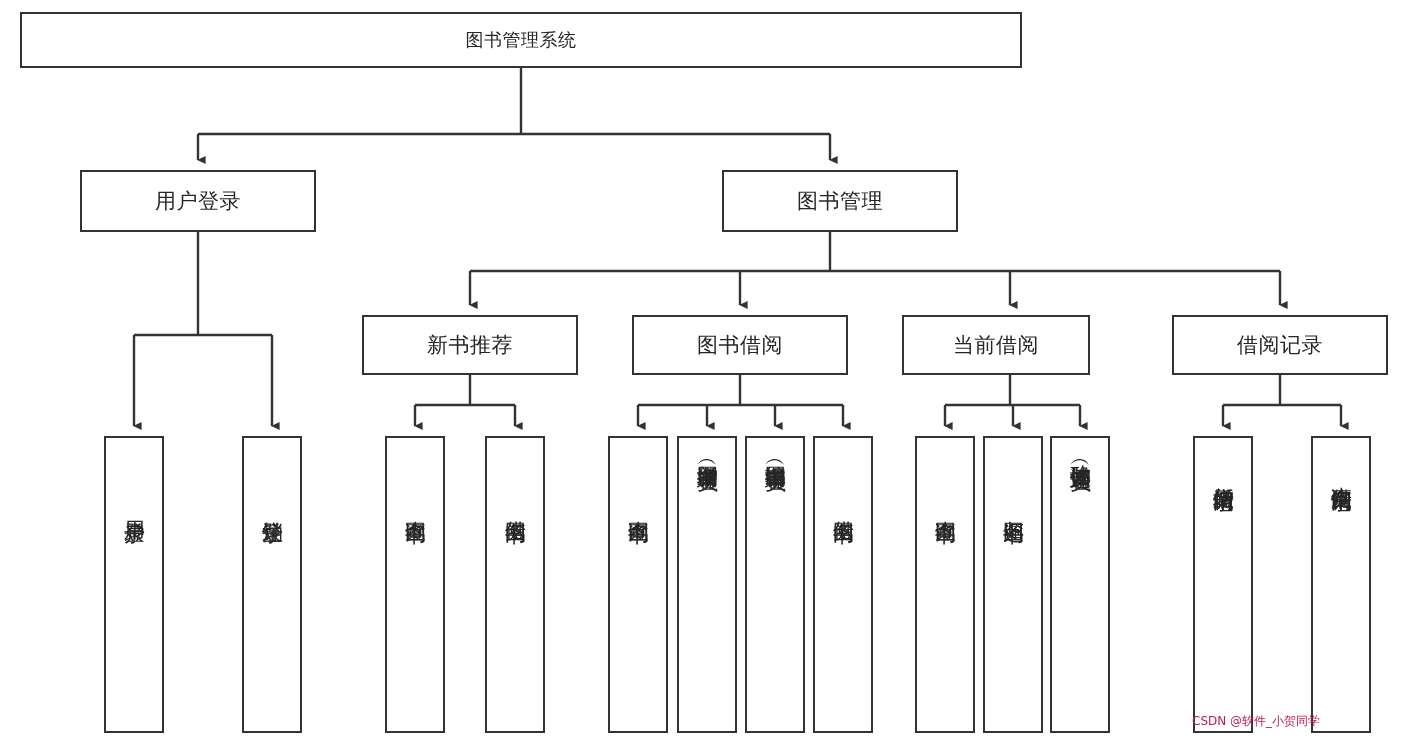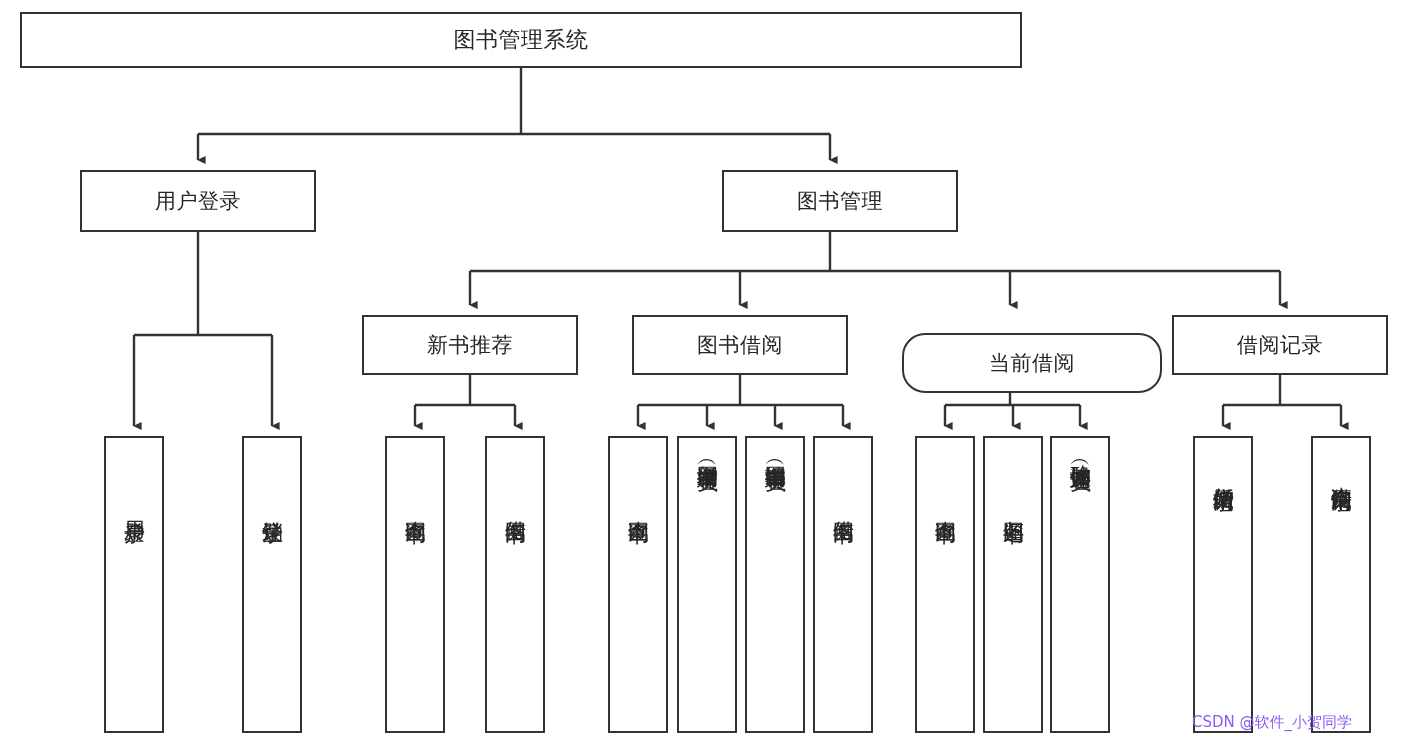--- a/index.html
+++ b/index.html
@@ -50,27 +50,27 @@
     padding-top: 12px;
   }
   .node.vert .node-label {
     writing-mode: vertical-rl;
     text-orientation: upright;
     font-size: 21px;
     letter-spacing: 1px;
     line-height: 1.0;
     text-align: left;
   }
-  .node.lvl1 .node-label { font-size: 22px; }
+  .node.lvl1 .node-label { font-size: 18px; }
   .watermark {
     position: absolute;
     left: 1192px;
     top: 713px;
-    font-size: 15px;
-    color: #8b5cf6;
+    font-size: 12px;
+    color: #be185d;
     z-index: 5;
     white-space: pre;
     font-family: "DejaVu Sans", "Liberation Sans", sans-serif;
   }
 </style>
 </head>
 <body>
 
 <div id="diagram-root">
 
@@ -135,21 +135,21 @@
   <div class="node horiz" style="left:712px;top:170px;width:236px;height:62px;margin-left:10px;">
     <span class="node-label">图书管理</span>
   </div>
 
   <div class="node horiz" style="left:362px;top:315px;width:216px;height:60px;">
     <span class="node-label">新书推荐</span>
   </div>
   <div class="node horiz" style="left:632px;top:315px;width:216px;height:60px;align-items:center;">
     <span class="node-label">图书借阅</span>
   </div>
-  <div class="node horiz" style="left:902px;top:333px;width:260px;height:60px;border-radius:23px;">
+  <div class="node horiz" style="left:902px;top:315px;width:188px;height:60px;">
     <span class="node-label">当前借阅</span>
   </div>
   <div class="node horiz" style="left:1172px;top:315px;width:216px;height:60px;justify-content:center;">
     <span class="node-label">借阅记录</span>
   </div>
 
   <div class="node vert" style="left:104px;top:436px;width:60px;height:297px;padding-top:66px;">
     <span class="node-label">用户登录</span>
   </div>
   <div class="node vert" style="left:242px;top:436px;width:60px;height:297px;padding-top:66px;">

